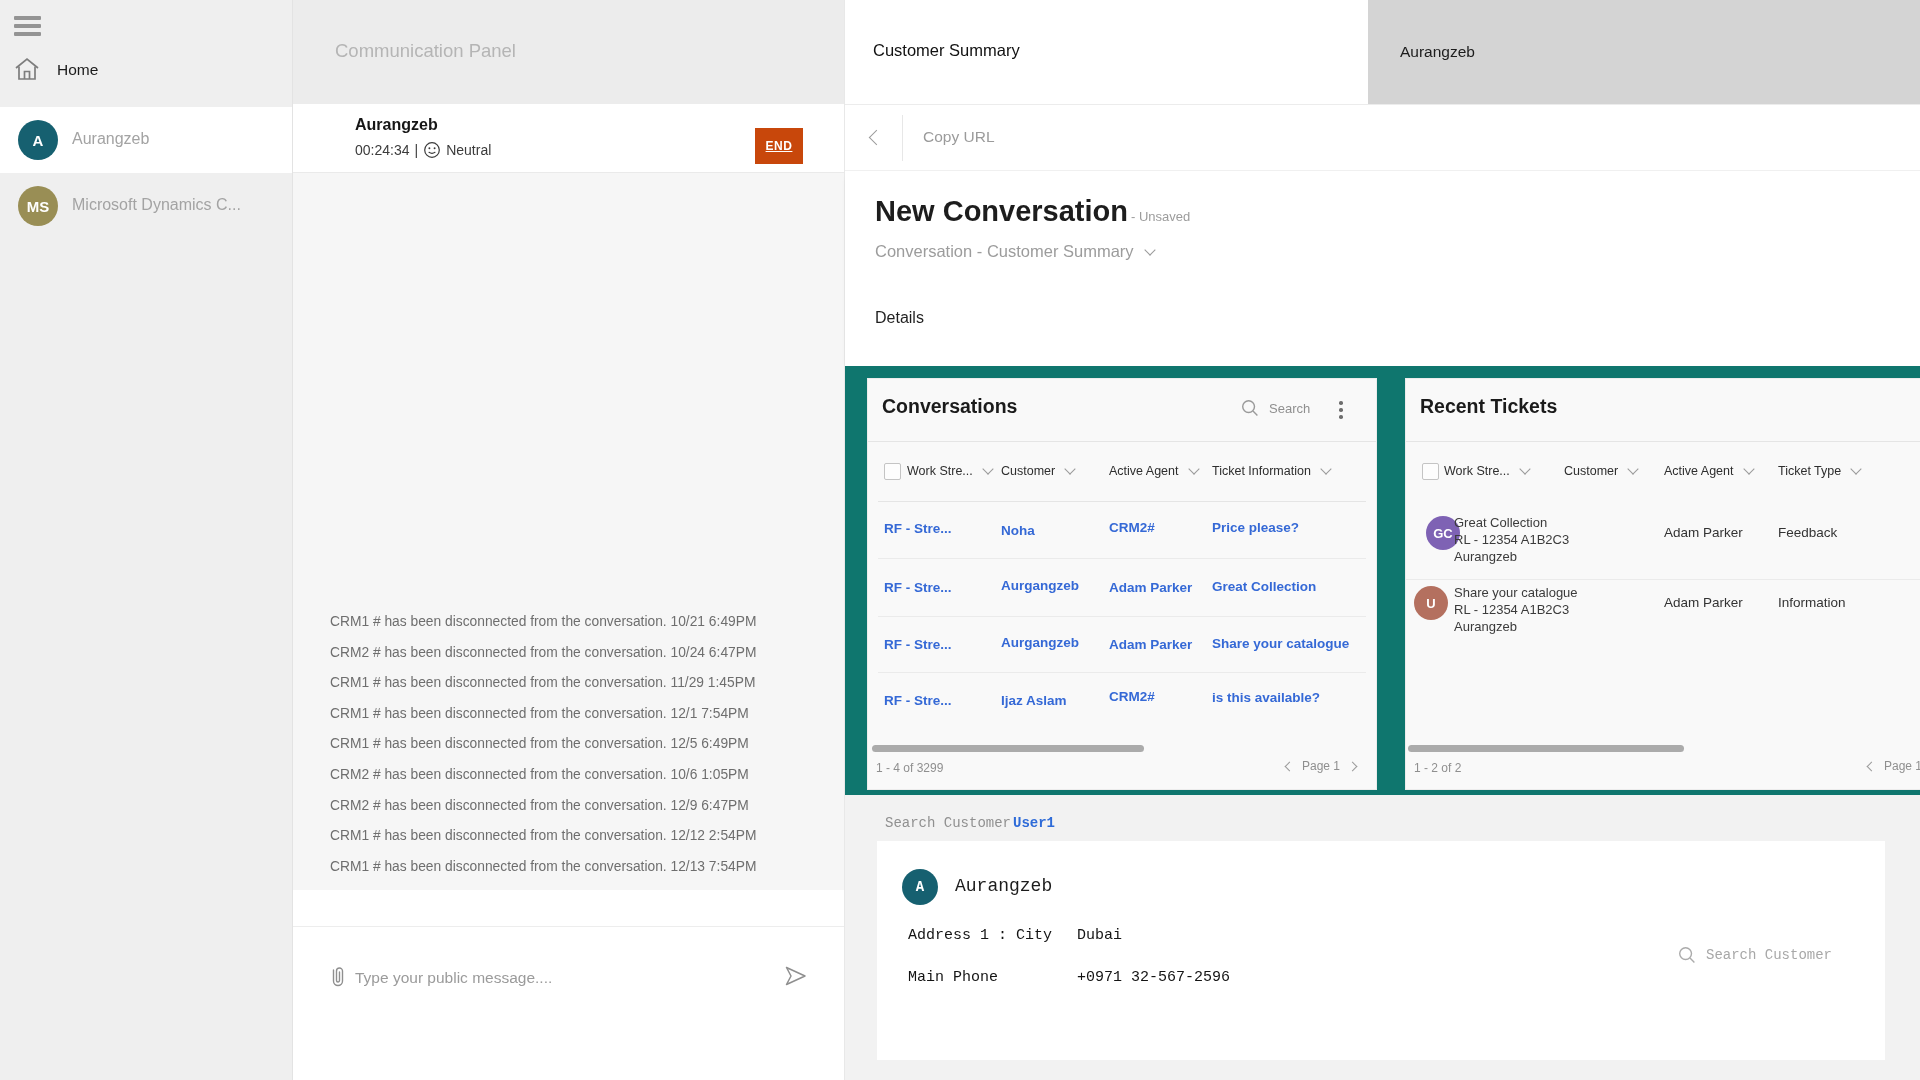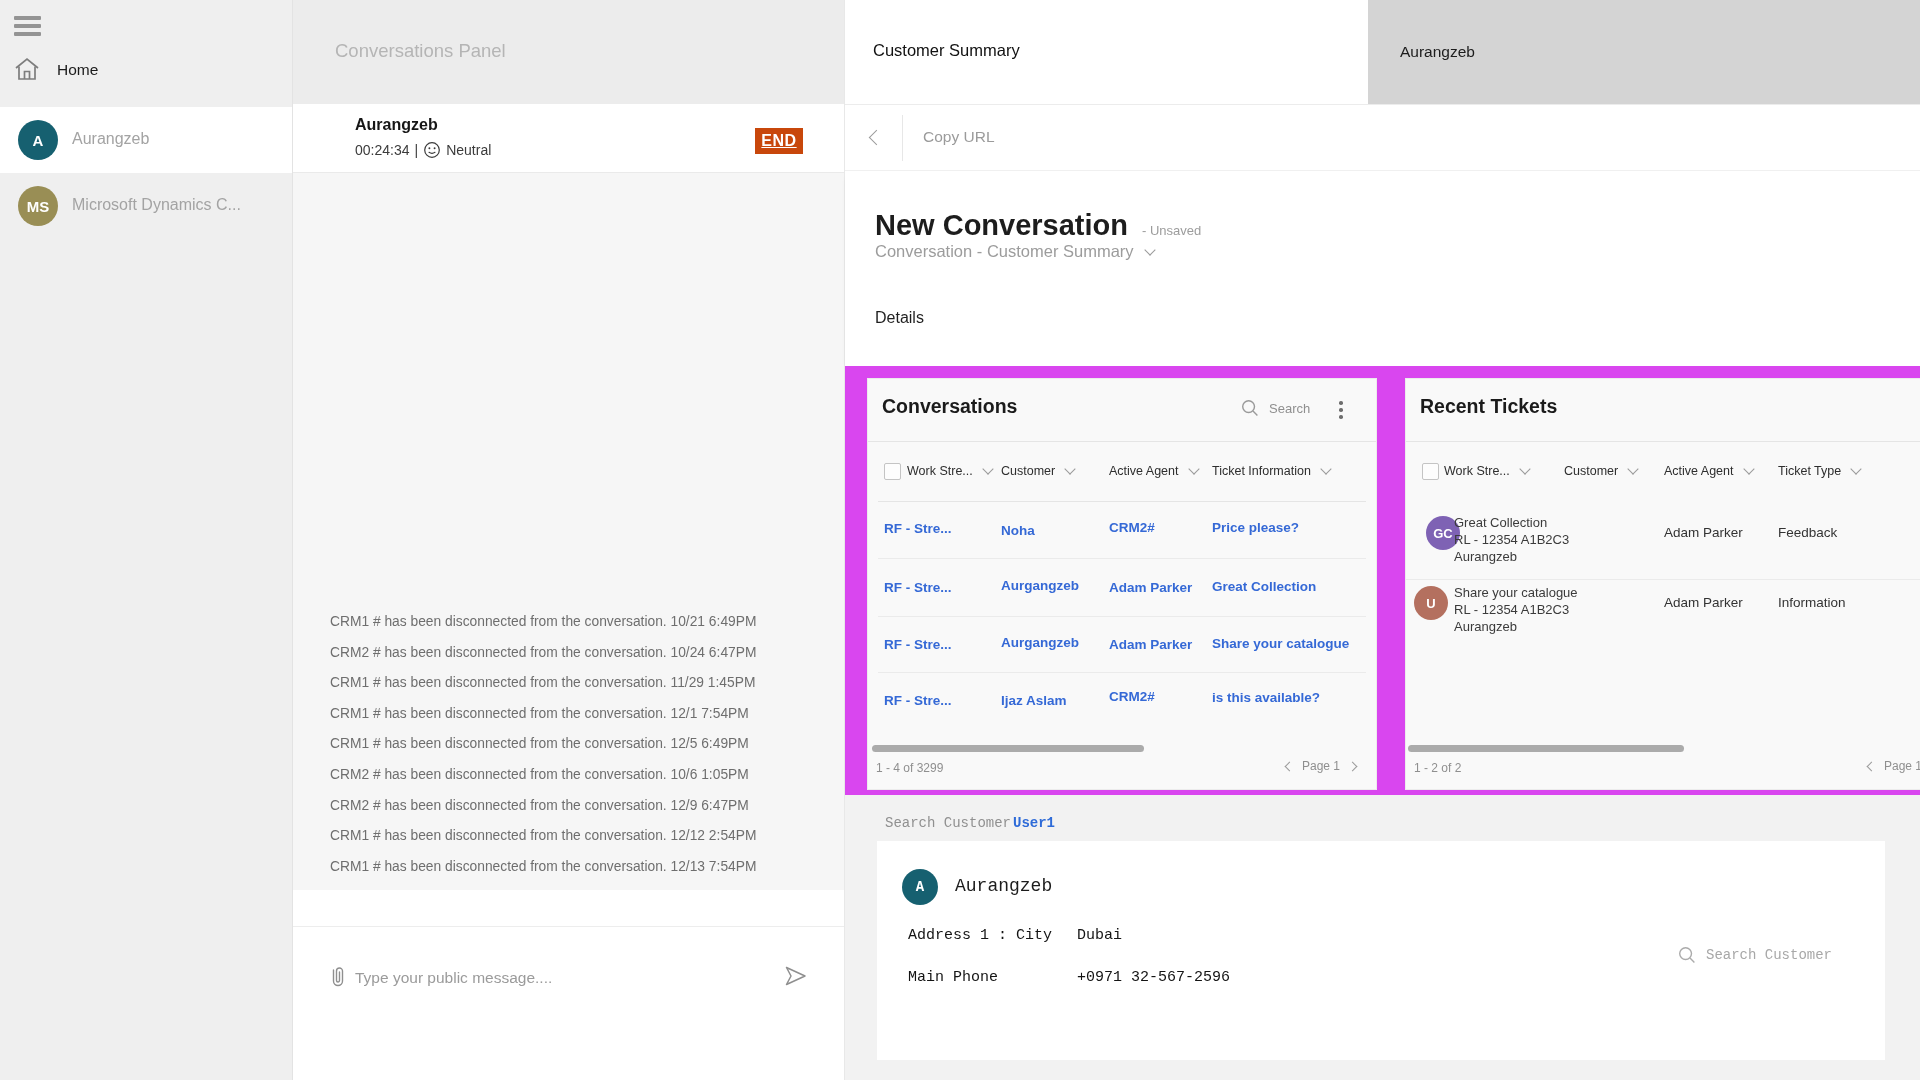--- a/index.html
+++ b/index.html
@@ -26,22 +26,22 @@
   .av40 { position:absolute; left:18px; top:13px; width:40px; height:40px; font-size:15px; }
   .side-label { position:absolute; left:72px; top:23px; font-size:16px; color:#a3a3a3; white-space:nowrap; }
 
   
   #comm { position:absolute; left:293px; top:0; width:552px; height:1080px; background:#ffffff; border-right:1px solid #e8e8e8; }
   .comm-header { position:absolute; left:0; top:0; width:100%; height:104px; background:#ececec; }
   .comm-title { position:absolute; left:42px; top:40px; font-size:18.5px; color:#b5b5b5; }
   .conv-header { position:absolute; left:0; top:104px; width:100%; height:69px; background:#fff; border-bottom:1px solid #eaeaea; }
   .conv-name { position:absolute; left:62px; top:12px; font-size:16px; font-weight:bold; color:#161616; }
   .conv-meta { position:absolute; left:62px; top:37px; display:flex; align-items:center; gap:5px; font-size:14px; color:#3b3b3b; }
-  .end-btn { position:absolute; left:462px; top:24px; width:48px; height:26px; background:#C8470B; color:#fff;
-             font-size:16px; font-weight:bold; letter-spacing:.5px; display:flex; align-items:center; justify-content:center;
+  .end-btn { position:absolute; left:462px; top:24px; width:48px; height:36px; background:#C8470B; color:#fff;
+             font-size:12px; font-weight:bold; letter-spacing:.5px; display:flex; align-items:center; justify-content:center;
              border:none; cursor:pointer;text-decoration:underline; }
   .chat { position:absolute; left:0; top:173px; width:100%; height:717px; background:#f6f6f6; }
   .msg-list { position:absolute; left:37px; top:398px; width:505px;margin-top:36px; }
   .msg { font-size:13.8px; color:#6e6e6e; line-height:30.6px; white-space:nowrap; }
   .composer-line { position:absolute; left:0; top:926px; width:100%; height:1px; background:#ededed; }
   .attach-icon { position:absolute; left:34px; top:964px; cursor:pointer; }
   .composer-placeholder { position:absolute; left:62px; top:969px; font-size:15.5px; color:#9b9b9b; cursor:text; width:380px; }
   .send-icon { position:absolute; left:488px; top:962px; cursor:pointer; }
 
   
@@ -53,27 +53,27 @@
   .tab-2 .tab-label { position:absolute; left:32px; top:43px; font-size:15.5px; color:#1c1c1c; }
   .tab-strip-line { position:absolute; left:0; top:104px; width:1075px; height:1px; background:#ececec; }
 
   .toolbar { position:absolute; left:0; top:105px; width:1075px; height:66px; background:#fff; border-bottom:1px solid #f0f0f0; }
   .back-chev { position:absolute; left:20px; top:22px; width:22px; height:22px; cursor:pointer; }
   .back-chev i { position:absolute; left:6px; top:5px; width:11px; height:11px; border-left:1.6px solid #9b9b9b; border-bottom:1.6px solid #9b9b9b; transform:rotate(45deg); }
   .toolbar-divider { position:absolute; left:57px; top:10px; width:1px; height:46px; background:#e7e7e7; }
   .copy-url { position:absolute; left:78px; top:23px; font-size:15.5px; color:#9b9b9b; cursor:pointer; }
 
   .record-header { position:absolute; left:0; top:171px; width:1075px; height:195px; background:#fff; box-shadow:0 4px 6px -3px rgba(0,0,0,.12); }
-  .rec-title-row { position:absolute; left:30px; top:24px; display:flex; align-items:baseline; gap:14px;margin-top:14px; }
+  .rec-title-row { position:absolute; left:30px; top:24px; display:flex; align-items:baseline; gap:3px; }
   .rec-title { font-size:29px; font-weight:bold; color:#1d1d1d; }
   .rec-status { font-size:13px; color:#9c9c9c; }
   .rec-subtitle { position:absolute; left:30px; top:71px; display:flex; align-items:center; gap:12px; font-size:16.5px; color:#9c9c9c; cursor:pointer; }
   .rec-details { position:absolute; left:30px; top:138px; font-size:16px; color:#1f1f1f; cursor:pointer; }
 
-  .content { position:absolute; left:0; top:366px; width:1075px; height:429px; background:#d946ef; }
+  .content { position:absolute; left:0; top:366px; width:1075px; height:429px; background:#0f766e; }
   .card { position:absolute; top:12px; height:412px; background:#f9f9f9; border:1px solid #ececec; }
   .card-conversations { left:22px; width:510px; }
   .card-tickets { left:560px; width:554px; }
   .card-title { position:absolute; left:14px; top:16px; font-size:19.5px; font-weight:bold; color:#1b1b1b; }
   .card-search { position:absolute; left:372px; top:19px; display:flex; align-items:center; gap:9px; cursor:pointer; }
   .card-search span { font-size:13px; color:#8f8f8f; }
   .dots { position:absolute; left:468px; top:19px; display:flex; flex-direction:column; gap:3.5px; padding:3px; cursor:pointer; }
   .dots i { width:3.5px; height:3.5px; border-radius:50%; background:#6e6e6e; }
   .hline { position:absolute; height:1px; background:#e5e5e5; }
   .checkbox { position:absolute; width:17px; height:17px; border:1px solid #c4c4c4; background:#fdfdfd; border-radius:2px; cursor:pointer; }
@@ -128,21 +128,21 @@
     <span class="side-label">Aurangzeb</span>
   </div>
   <div class="side-item" style="top:173px;">
     <span class="avatar av40" style="background-color: rgb(153, 142, 85);">MS</span>
     <span class="side-label">Microsoft Dynamics C...</span>
   </div>
 </aside>
 
 <section id="comm">
   <div class="comm-header">
-    <div class="comm-title">Conversations Panel</div>
+    <div class="comm-title">Communication Panel</div>
   </div>
   <div class="conv-header">
     <div class="conv-name">Aurangzeb</div>
     <div class="conv-meta">
       <span>00:24:34</span>
       <span>|</span>
       <svg width="18" height="18" viewBox="0 0 18 18">
         <circle cx="9" cy="9" r="7.3" fill="none" stroke="#3b3b3b" stroke-width="1.2"></circle>
         <circle cx="6.4" cy="7.2" r="0.95" fill="#3b3b3b"></circle>
         <circle cx="11.6" cy="7.2" r="0.95" fill="#3b3b3b"></circle>

